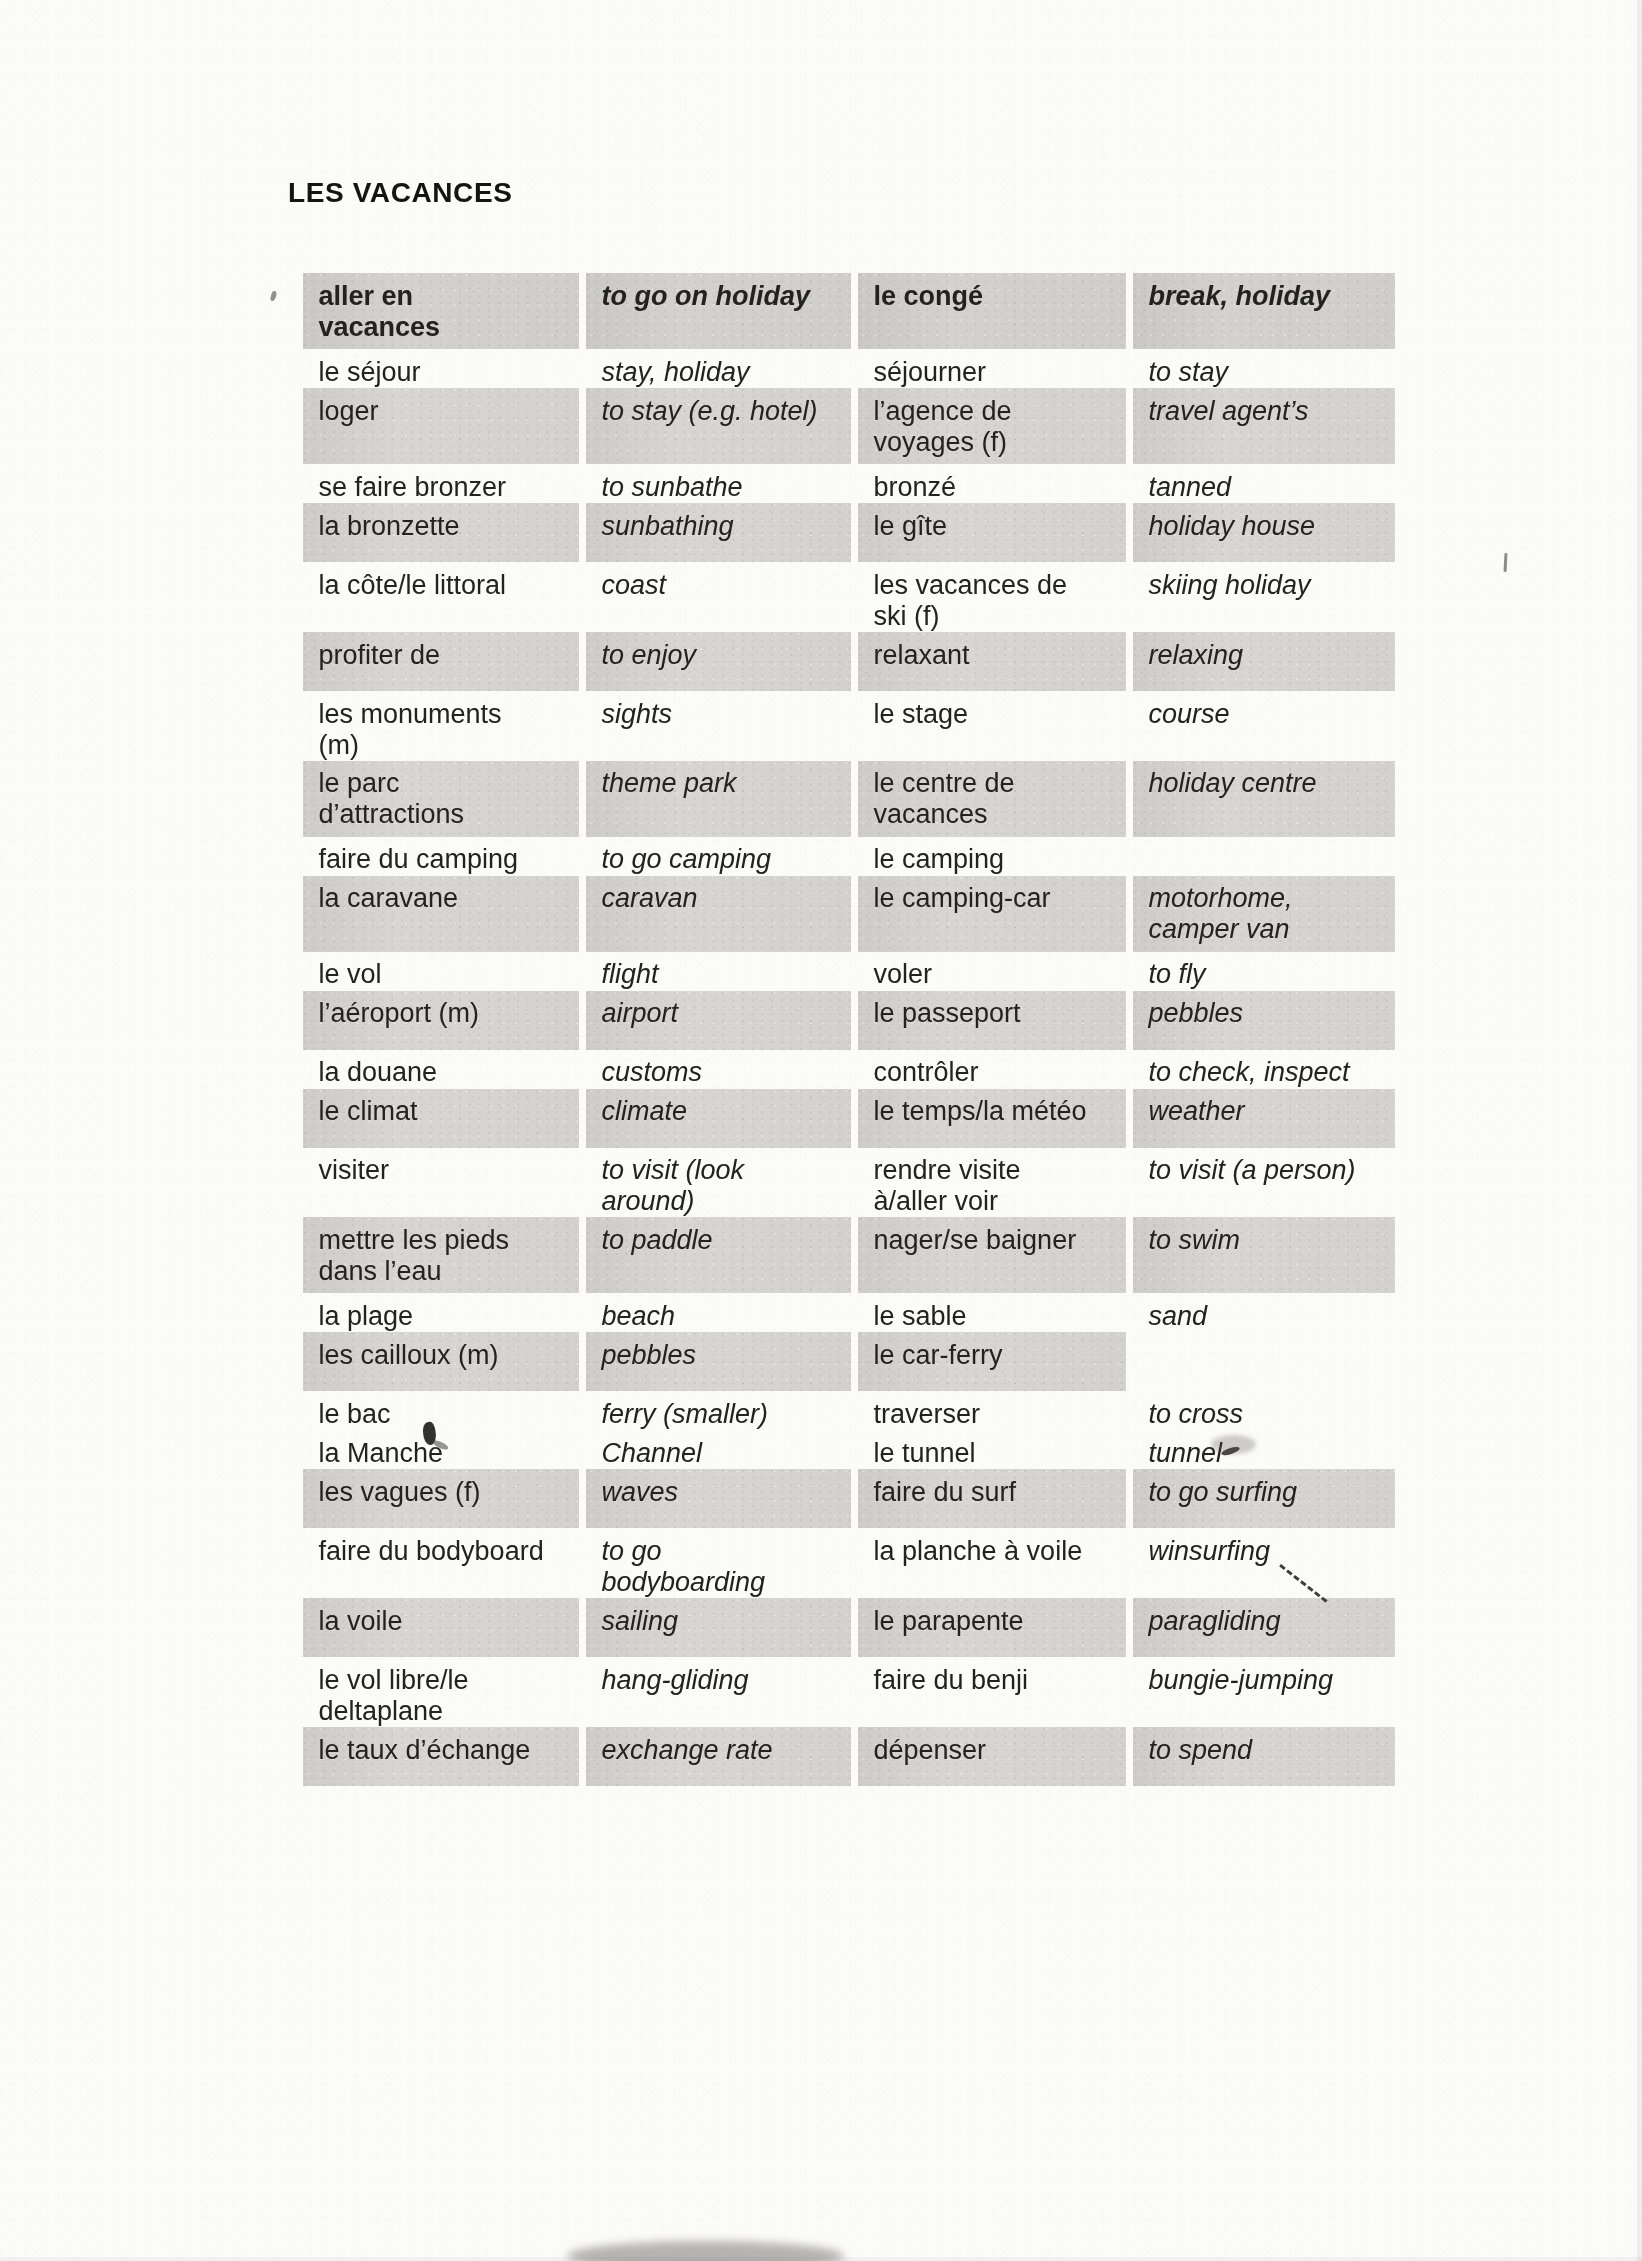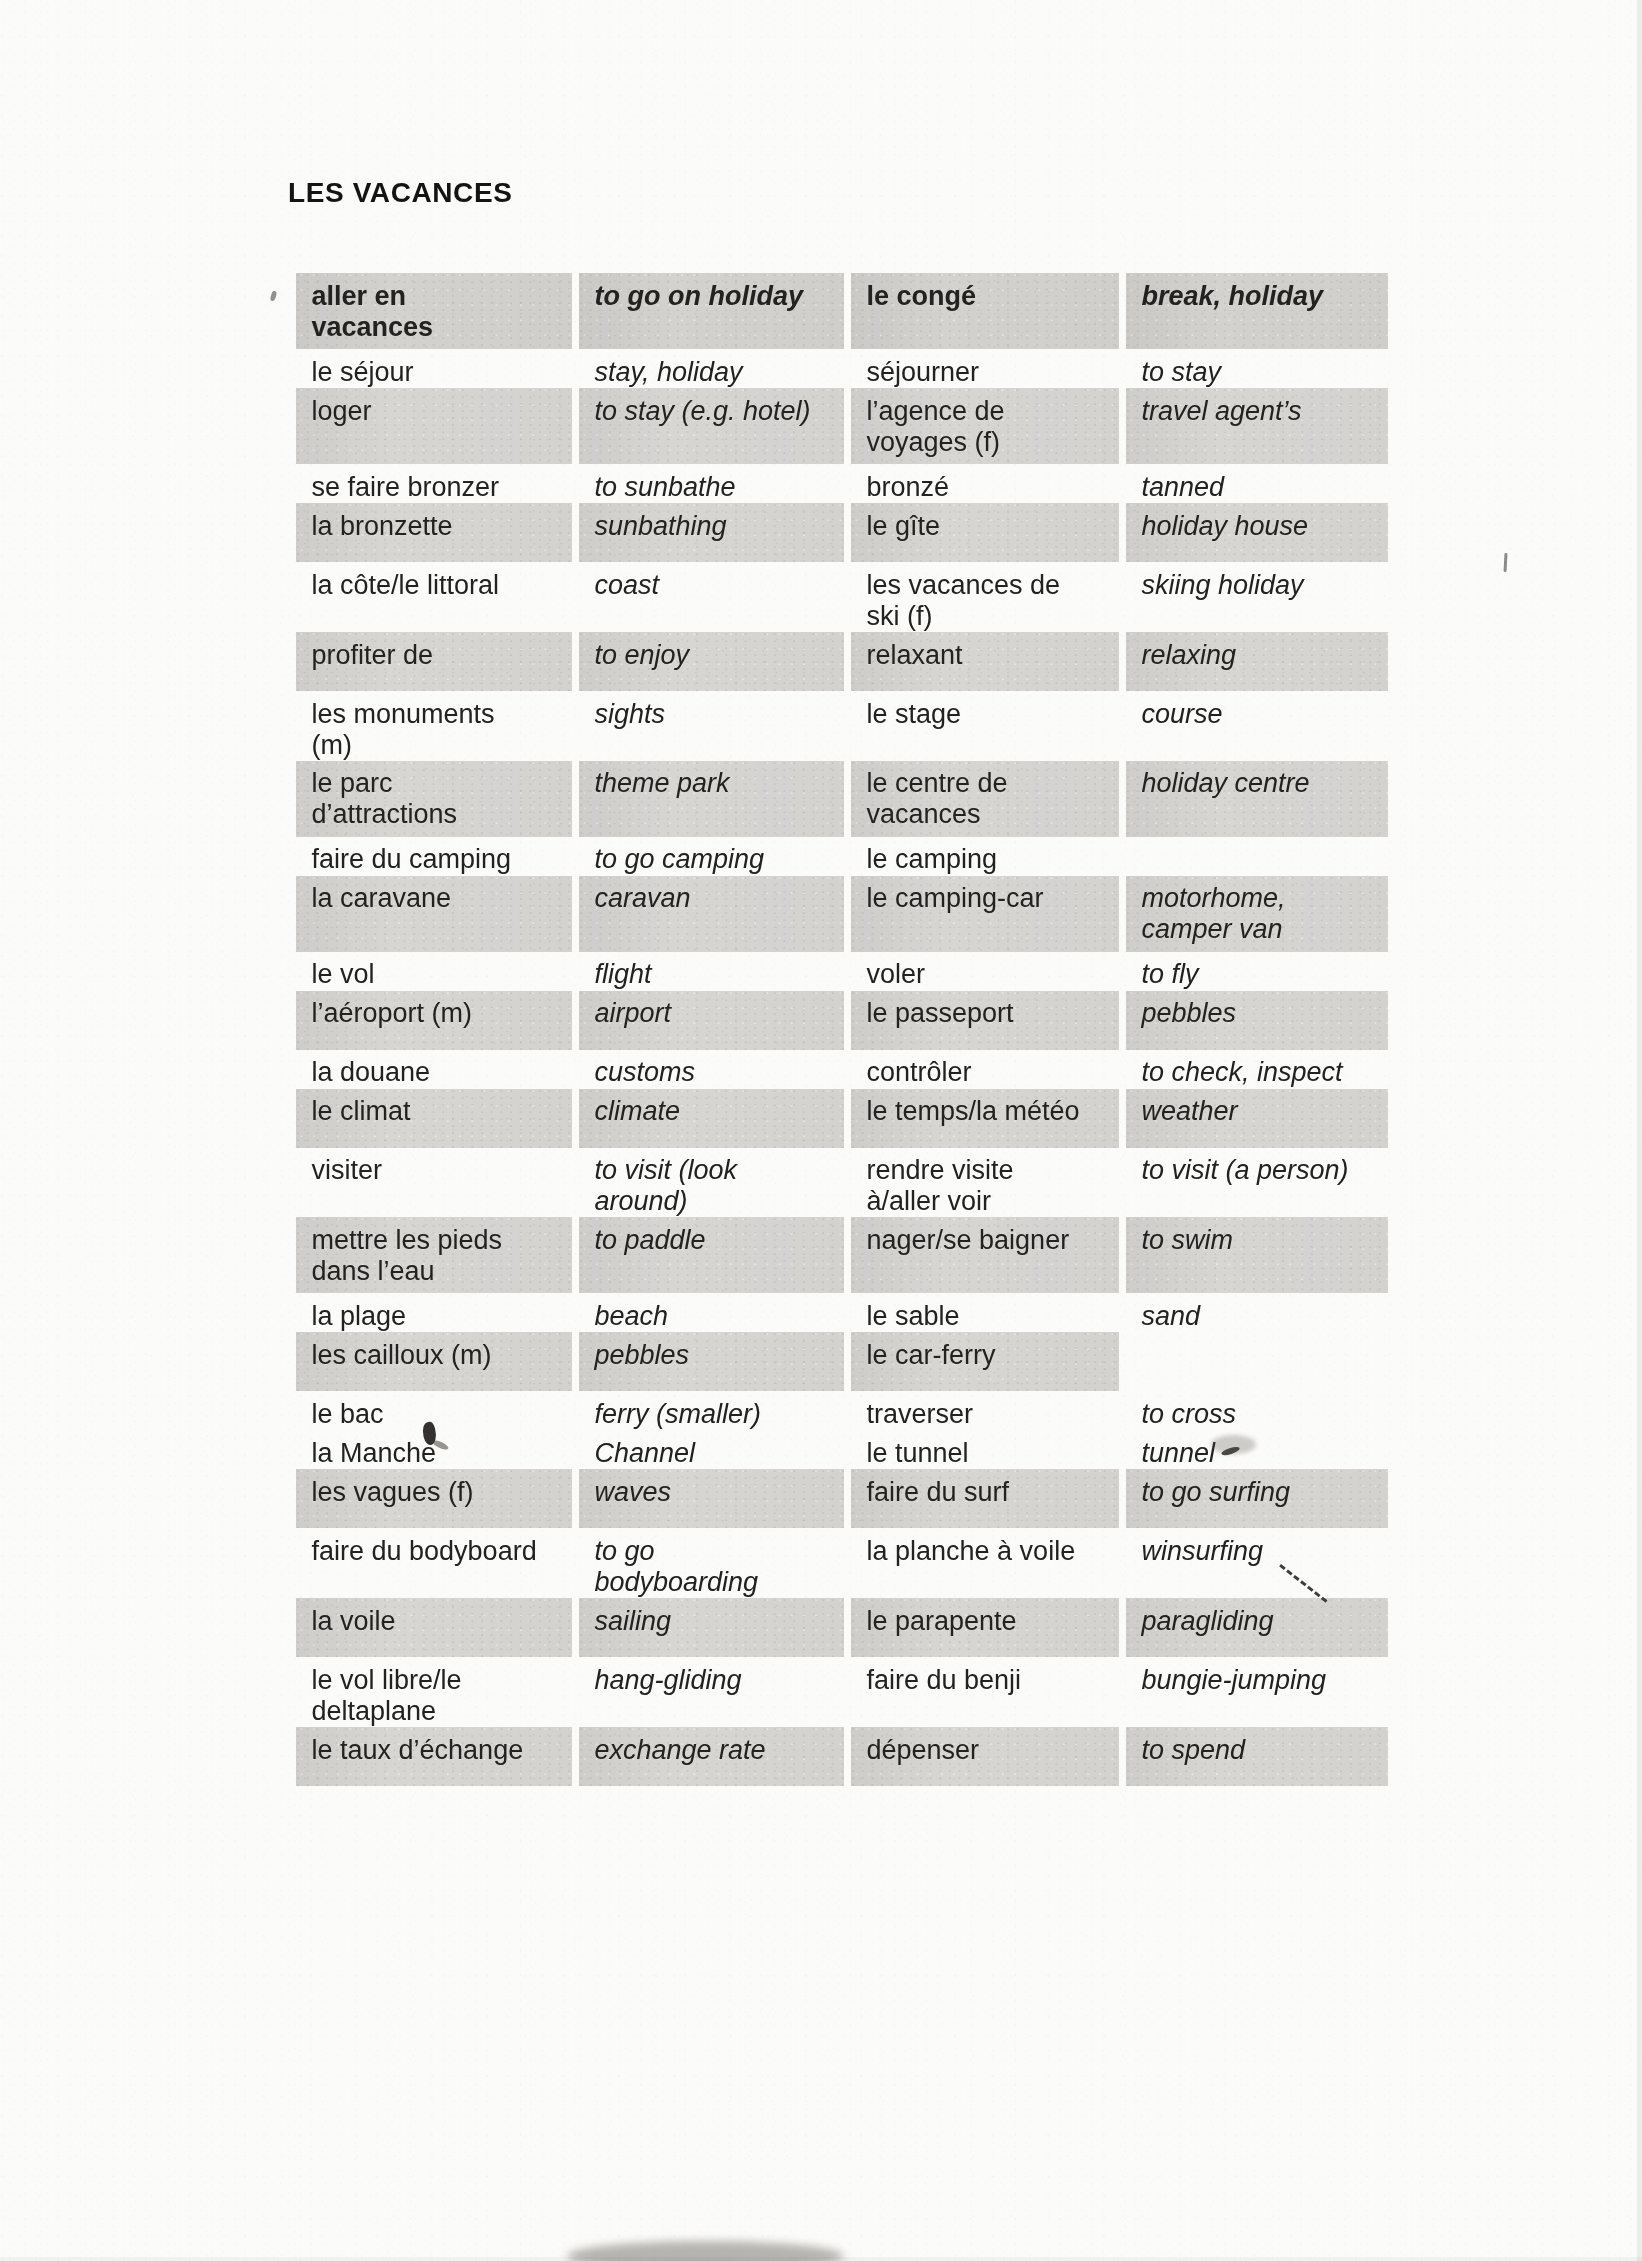--- a/index.html
+++ b/index.html
@@ -33,21 +33,21 @@
     left: 284px;
     top: 173px;
     font-size: 28px;
     font-weight: bold;
     letter-spacing: 0.6px;
     color: #141414;
     margin: 4px;
   }
   .vocab-table {
     position: absolute;
-    left: 296px;
+    left: 303px;
     top: 273px;
     width: 1091px;
   }
   .row {
     display: grid;
     grid-template-columns: 276px 265px 268px 262px;
     column-gap: 7px;
   }
   .cell {
     box-sizing: border-box;

